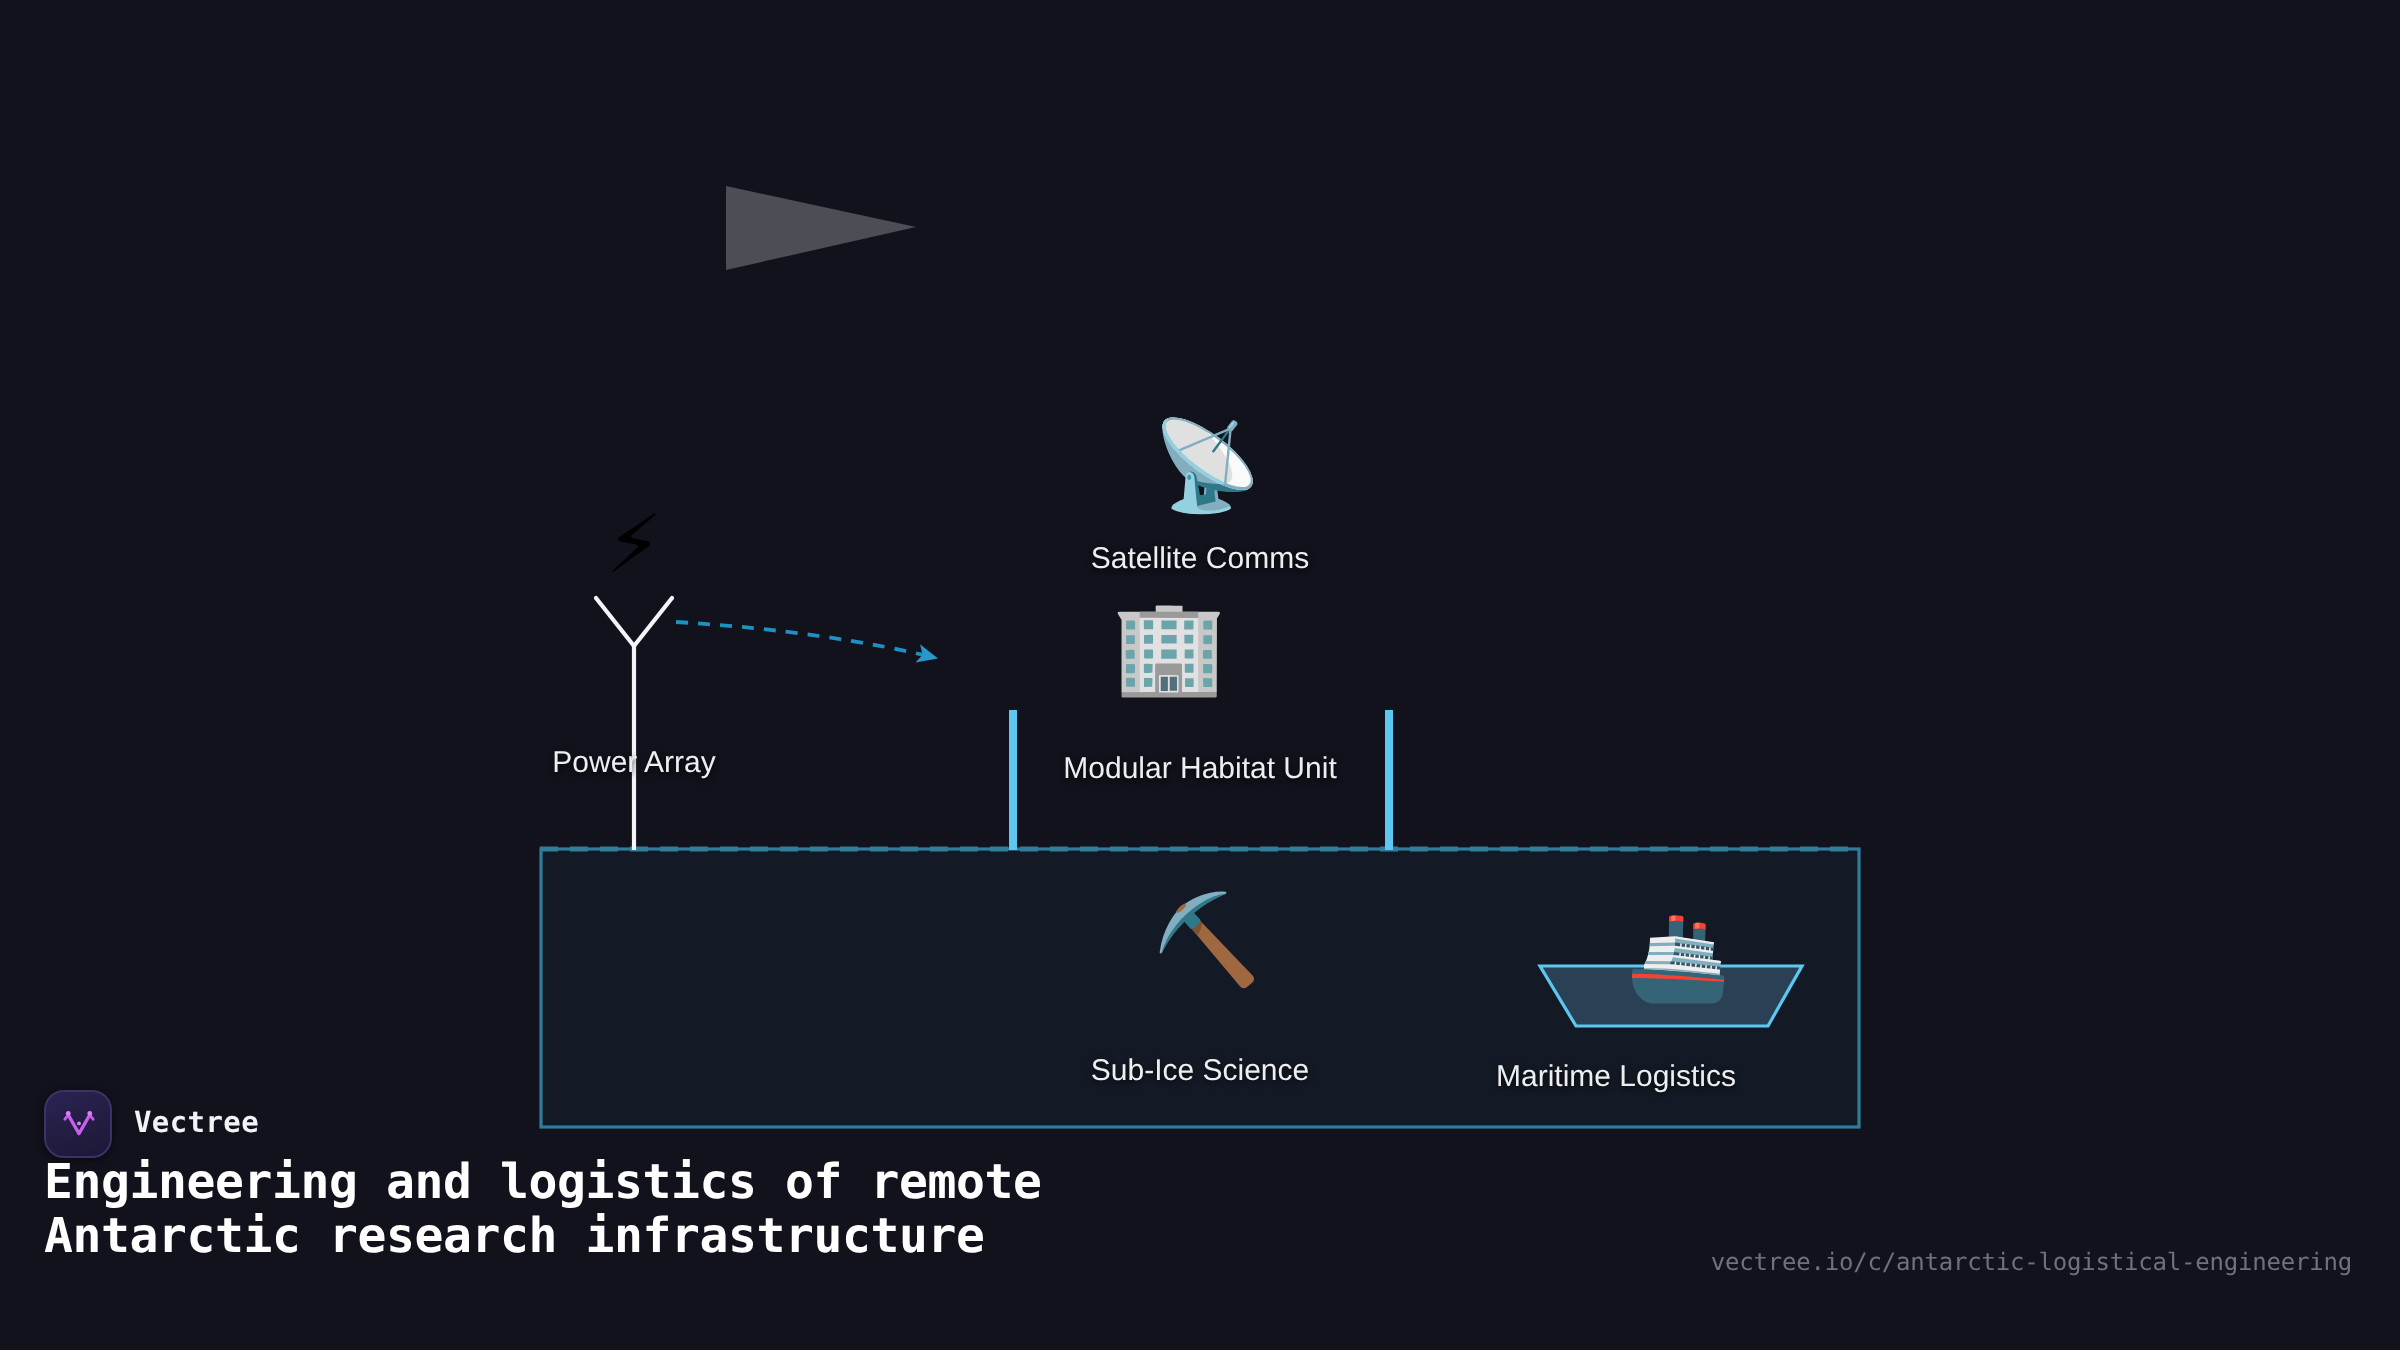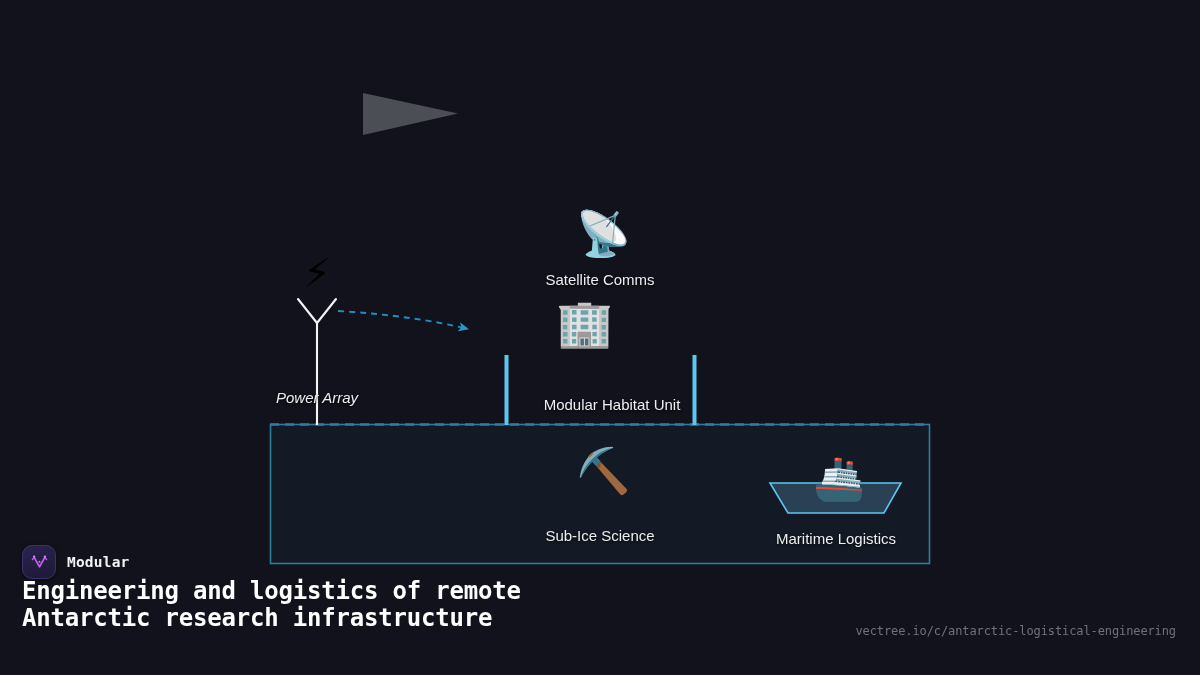--- a/index.html
+++ b/index.html
@@ -146,42 +146,42 @@
   <div class="emoji" style="left:296px; top:253px; width:42px; font-size:40px;">⚡</div>
 
   <div class="emoji" style="left:576px; top:212px; width:48px; font-size:44px;">📡</div>
 
   <div class="emoji" style="left:556px; top:300px; width:50px; font-size:46px;">🏢</div>
 
   <div class="emoji" style="left:576px; top:449px; width:48px; font-size:44px;">⛏️</div>
 
   <div class="emoji" style="left:813px; top:458px; width:46px; font-size:42px;">🚢</div>
 
-  <div class="node-label" style="left:317px; top:390px;font-style:italic;">Power Array</div>
+  <div class="node-label" style="left:317px; top:374px;">Power Array</div>
 
   <div class="node-label" style="left:600px; top:272px;">Satellite Comms</div>
 
-  <div class="node-label" style="left:600px; top:397px;margin-left:12px;">Modular Habitat Unit</div>
+  <div class="node-label" style="left:600px; top:377px;">Modular Habitat Unit</div>
 
   <div class="node-label" style="left:600px; top:502px;margin-top:26px;">Sub-Ice Science</div>
 
-  <div class="node-label" style="left:836px; top:531px;">Maritime Logistics</div>
+  <div class="node-label" style="left:808px; top:531px;">Maritime Logistics</div>
 
   <div id="brand-row">
     <div id="brand-mark">
       <svg width="19" height="19" viewBox="0 0 24 24" xmlns="http://www.w3.org/2000/svg">
         <path d="M5.2 5.6 L12 17.4 L18.8 5.6" stroke="#c65ff0" stroke-width="2.1" fill="none" stroke-linecap="round" stroke-linejoin="round"></path>
         <path d="M5.2 5.6 L3.0 8.4" stroke="#c65ff0" stroke-width="1.7" fill="none" stroke-linecap="round"></path>
         <path d="M18.8 5.6 L21.0 8.4" stroke="#c65ff0" stroke-width="1.7" fill="none" stroke-linecap="round"></path>
         <circle cx="5.2" cy="4.6" r="1.5" fill="#e07ef7"></circle>
         <circle cx="18.8" cy="4.6" r="1.5" fill="#e07ef7"></circle>
         <circle cx="12" cy="11.0" r="1.2" fill="#e07ef7"></circle>
       </svg>
     </div>
-    <div id="brand-name">Modular</div>
+    <div id="brand-name">Vectree</div>
   </div>
 
   <div id="headline">Engineering and logistics of remote
 Antarctic research infrastructure</div>
 
   <div id="url">vectree.io/c/antarctic-logistical-engineering</div>
 
 </div>
 
 </body></html>

